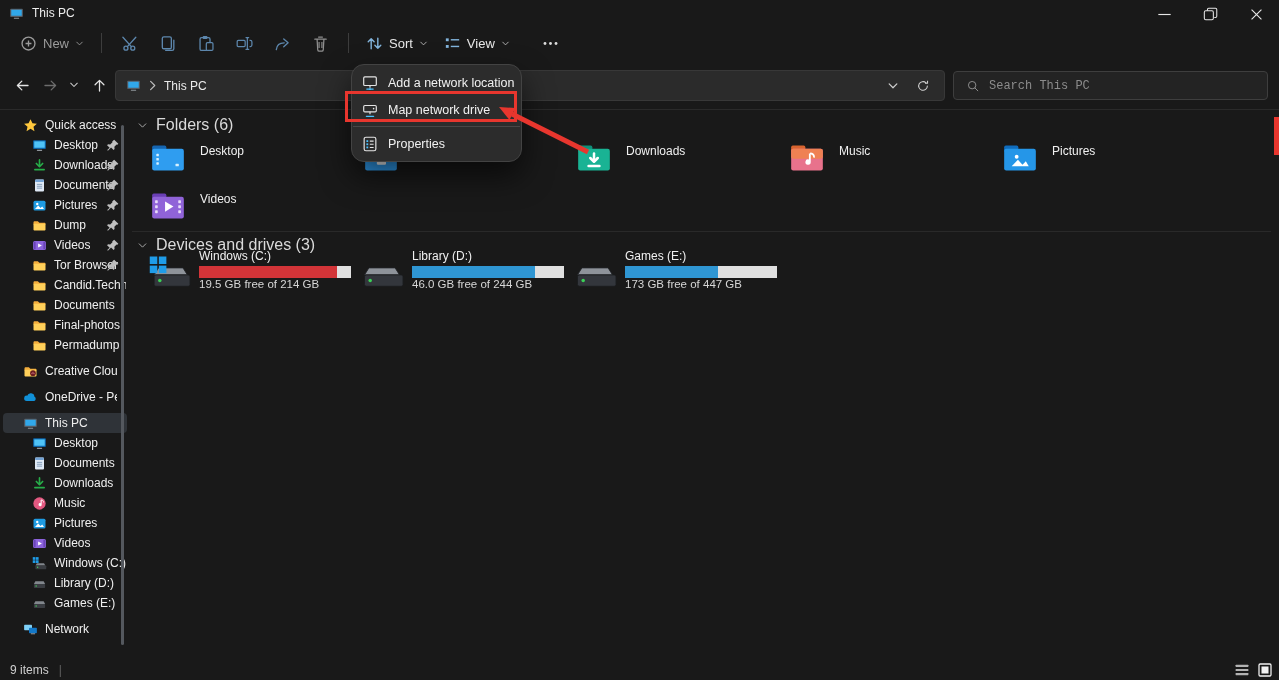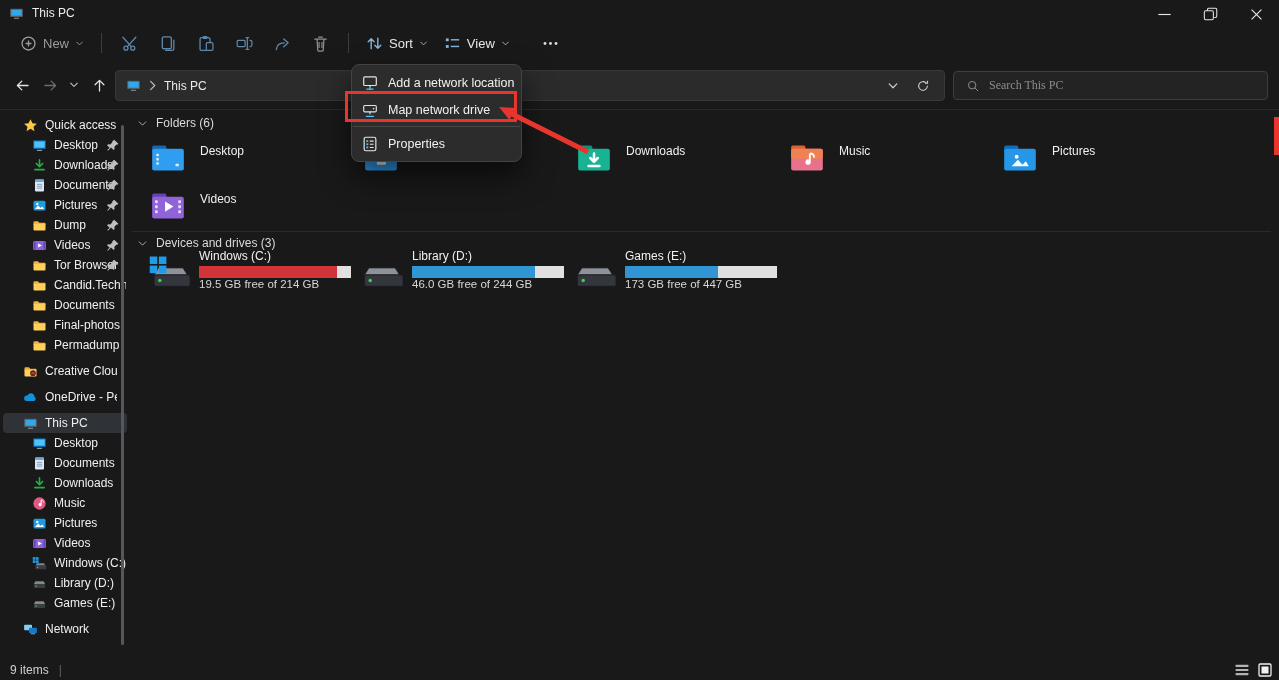--- a/index.html
+++ b/index.html
@@ -33,38 +33,38 @@
 .nav-btn{position:absolute;top:11px;width:28px;height:28px;display:flex;align-items:center;justify-content:center;background:none;border:none}
 .nav-btn svg{width:17px;height:17px}
 .addressbar{position:absolute;left:115px;top:10px;width:830px;height:31px;background:#2b2b2b;border:1px solid #383838;border-radius:4px;display:flex;align-items:center;padding:0 6px 0 10px;font-size:12px;color:#eaeaea}
 .addressbar .ic svg{width:15px;height:15px}
 .crumb-chev svg{width:11px;height:11px}
 .addr-end{margin-left:auto;display:flex;align-items:center}
 .addr-btn{width:30px;height:27px;display:flex;align-items:center;justify-content:center;background:none;border:none}
 .addr-btn svg{width:14px;height:14px}
 .searchbox{position:absolute;left:953px;top:11px;width:315px;height:29px;background:#232323;border:1px solid #3e3e3e;border-radius:4px;display:flex;align-items:center;gap:9px;padding:0 12px}
 .searchbox .ic svg{width:14px;height:14px}
-.searchbox input{flex:1;background:transparent;border:none;outline:none;color:#dcdcdc;font-size:12px;font-family:Liberation Serif, serif}
+.searchbox input{flex:1;background:transparent;border:none;outline:none;color:#dcdcdc;font-size:12px;font-family:Liberation Mono, monospace}
 .searchbox input::placeholder{color:#8c8c8c}
 
 
 .content{position:absolute;top:111px;left:0;right:0;bottom:20px;overflow:hidden}
 .sidebar{position:absolute;left:0;top:4px;width:130px;bottom:12px;overflow:hidden;font-size:12px}
 .side-item{position:relative;display:flex;align-items:center;height:20px;gap:7px;padding-left:20px;margin:0 3px;border-radius:4px;white-space:nowrap}
 .side-item.lvl1{padding-left:29px}
 .side-item.selected{background:#2f3338}
 .side-item .ic svg{width:15px;height:15px}
 .side-label{display:inline-block;max-width:72px;overflow:hidden;color:#efefef}
 .pin{position:absolute;right:7px}
 .pin svg{width:11px;height:11px}
 .side-gap{height:6px}
 .sidebar-scrollbar{position:absolute;left:121px;top:14px;width:3px;height:520px;background:#54585e;border-radius:2px}
 
 .main{position:absolute;left:132px;top:0;right:0;bottom:0}
-.section-hdr{position:absolute;left:5px;display:flex;align-items:center;gap:8px;font-size:12px;color:#dadada}
+.section-hdr{position:absolute;left:5px;display:flex;align-items:center;gap:8px;font-size:16px;color:#dadada}
 .section-hdr .ic svg{width:11px;height:11px}
 .folders-hdr{top:5px}
 .section-divider{position:absolute;top:120px;left:0;right:8px;height:1px;background:rgba(255,255,255,.07)}
 .drives-hdr{top:125px}
 
 .tile{position:absolute;width:205px;height:46px;display:flex;gap:12px;padding-left:3px}
 .tile .ic svg{width:40px;height:40px}
 .tile-label{margin-top:9px;font-size:12px;color:#f0f0f0}
 .drive-tile{height:50px;gap:8px;padding-left:2px}
 .drive-tile .ic svg{width:44px;height:42px}
@@ -75,21 +75,21 @@
 .drive-free{font-size:11.5px;color:#d6d6d6;}
 
 
 .statusbar{position:absolute;left:0;right:0;bottom:0;height:20px;background:#191919;display:flex;align-items:center;gap:10px;padding-left:10px;font-size:12px;color:#cfcfcf}
 .sb-sep{color:#606060}
 .sb-views{position:absolute;right:5px;top:1px;display:flex;gap:5px}
 .sb-view-btn{width:18px;height:18px;background:none;border:none;display:flex;align-items:center;justify-content:center}
 .sb-view-btn svg{width:16px;height:16px}
 
 
-.context-menu{position:absolute;left:351px;top:64px;width:171px;background:#2c2c2c;border:1px solid #434343;border-radius:8px;box-shadow:0 14px 30px rgba(0,0,0,.6);padding:4px 0;z-index:40}
+.context-menu{position:absolute;left:351px;top:64px;width:171px;background:#2c2c2c;border:1px solid #434343;border-radius:13px;box-shadow:0 14px 30px rgba(0,0,0,.6);padding:4px 0;z-index:40}
 .menu-item{display:flex;align-items:center;gap:9px;height:27px;padding:0 9px;font-size:12.5px;color:#f1f1f1;white-space:nowrap}
 .menu-item .ic svg{width:18px;height:18px}
 .menu-sep{height:1px;background:#474747;margin:3px 1px}
 
 
 .anno-box{position:absolute;left:345px;top:91px;width:172px;height:31px;border:3.5px solid var(--anno,#e8362e);z-index:50}
 .anno-arrow{position:absolute;left:0;top:0;width:1279px;height:680px;pointer-events:none;z-index:60}
 .anno-arrow line{stroke:var(--anno,#e8362e);stroke-width:5}
 .anno-arrow polygon{fill:var(--anno,#e8362e)}
 .anno-strip{position:absolute;right:0;top:117px;width:5px;height:38px;background:var(--anno,#e8362e);z-index:60}

